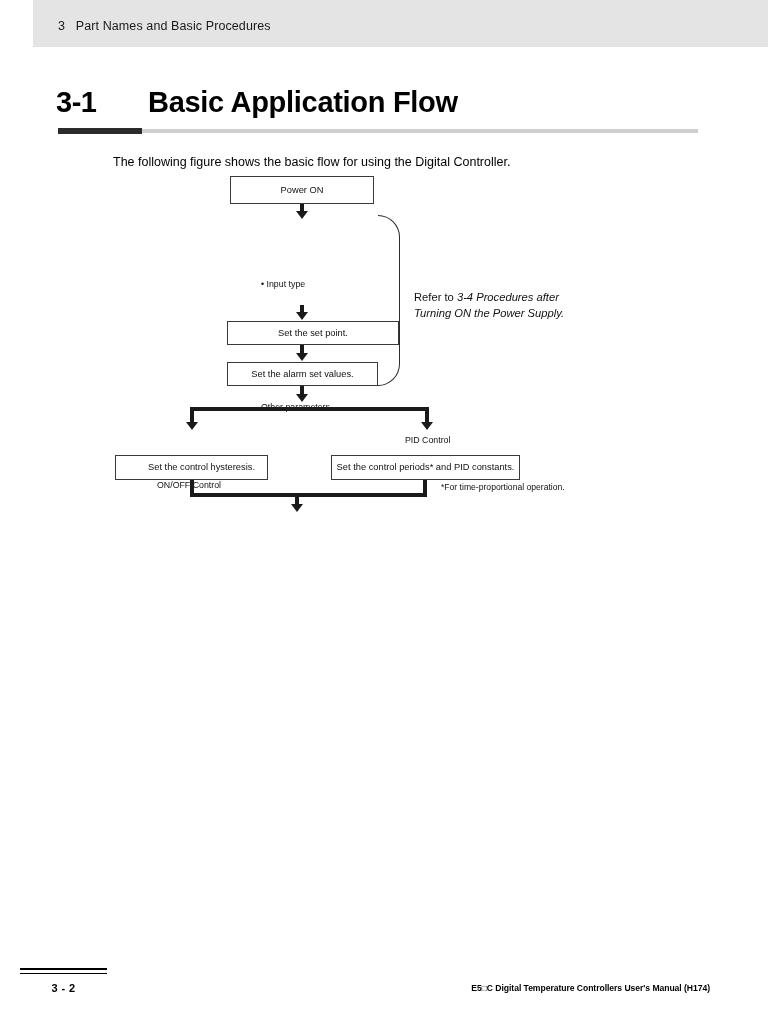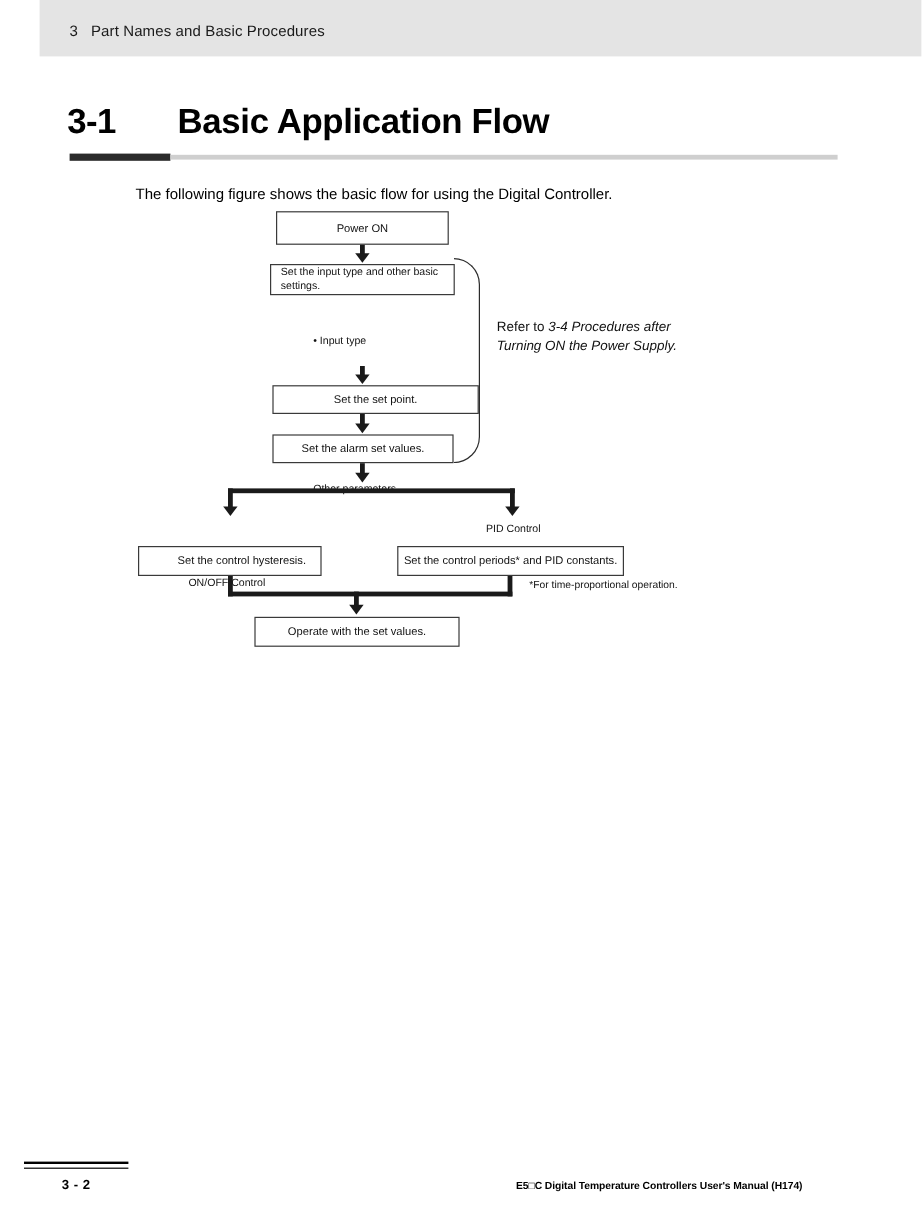--- a/index.html
+++ b/index.html
@@ -185,20 +185,21 @@
     text-align: center;
     font-size: 11px;
     font-weight: bold;
     letter-spacing: 0.4px;
   }
   .foot-manual {
     position: absolute;
     left: 430px;
     top: 983px;
     width: 280px;
+    text-align: right;
     font-size: 8.6px;
     font-weight: bold;
     letter-spacing: -0.05px;
     white-space: pre;
   }
 </style>
 </head>
 <body>
 
 <div class="header-bar"></div>
@@ -211,42 +212,40 @@
 
 <div class="intro">The following figure shows the basic flow for using the Digital Controller.</div>
 
 <div class="flow">
 
   <div class="fbox" style="left:230px; top:176px; width:144px; height:28px;">Power ON</div>
 
   <div class="vstem" style="left:300px; top:204px; height:9px;"></div>
   <div class="vhead" style="left:296px; top:211px;"></div>
 
-  <div class="fbox left-align" style="left:225px; top:220px; width:154px; height:26px; font-size:8.8px; white-space:pre;">Set the input type and other basic
-settings.</div>
 
   <div class="bullets" style="left:261px; top:251px;">
     <div>• Input type</div>
     <div>• Control method</div>
     <div>• Alarm type</div>
     <div>Other parameters</div>
   </div>
 
   <div class="vstem" style="left:300px; top:305px; height:9px;"></div>
   <div class="vhead" style="left:296px; top:312px;"></div>
 
   <div class="fbox" style="left:227px; top:321px; width:172px; height:24px;">Set the set point.</div>
 
   <div class="vstem" style="left:300px; top:345px; height:10px;"></div>
   <div class="vhead" style="left:296px; top:353px;"></div>
 
   <div class="fbox" style="left:227px; top:362px; width:151px; height:24px;">Set the alarm set values.</div>
 
   <div class="bracket" style="left:378px; top:215px; width:22px; height:171px;"></div>
-  <div class="refer" style="left:414px; top:265px; width:190px;">
+  <div class="refer" style="left:414px; top:289px; width:190px;">
     <span>Refer to </span><i>3-4 Procedures after</i><br>
     <i>Turning ON the Power Supply.</i>
   </div>
 
   <div class="vstem" style="left:300px; top:386px; height:9px;"></div>
   <div class="vhead" style="left:296px; top:394px;"></div>
 
   <div class="hbar" style="left:190px; top:407px; width:239px;"></div>
 
   <div class="vstem" style="left:190px; top:407px; height:17px;"></div>
@@ -264,20 +263,19 @@
   <div class="footnote" style="left:441px; top:482px;">*For time-proportional operation.</div>
 
   <div class="vstem" style="left:190px; top:480px; height:17px;"></div>
   <div class="vstem" style="left:423px; top:480px; height:17px;"></div>
 
   <div class="hbar" style="left:190px; top:493px; width:237px;"></div>
 
   <div class="vstem" style="left:295px; top:493px; height:13px;"></div>
   <div class="vhead" style="left:291px; top:504px;"></div>
 
-  <div class="fbox" style="left:212px; top:514px; width:171px; height:25px;">Operate with the set values.</div>
 
 </div>
 
 <div class="foot-rule-thick"></div>
 <div class="foot-rule-thin"></div>
 <div class="foot-page">3 - 2</div>
 <div class="foot-manual">E5□C Digital Temperature Controllers User's Manual (H174)</div>
 
 </body></html>

